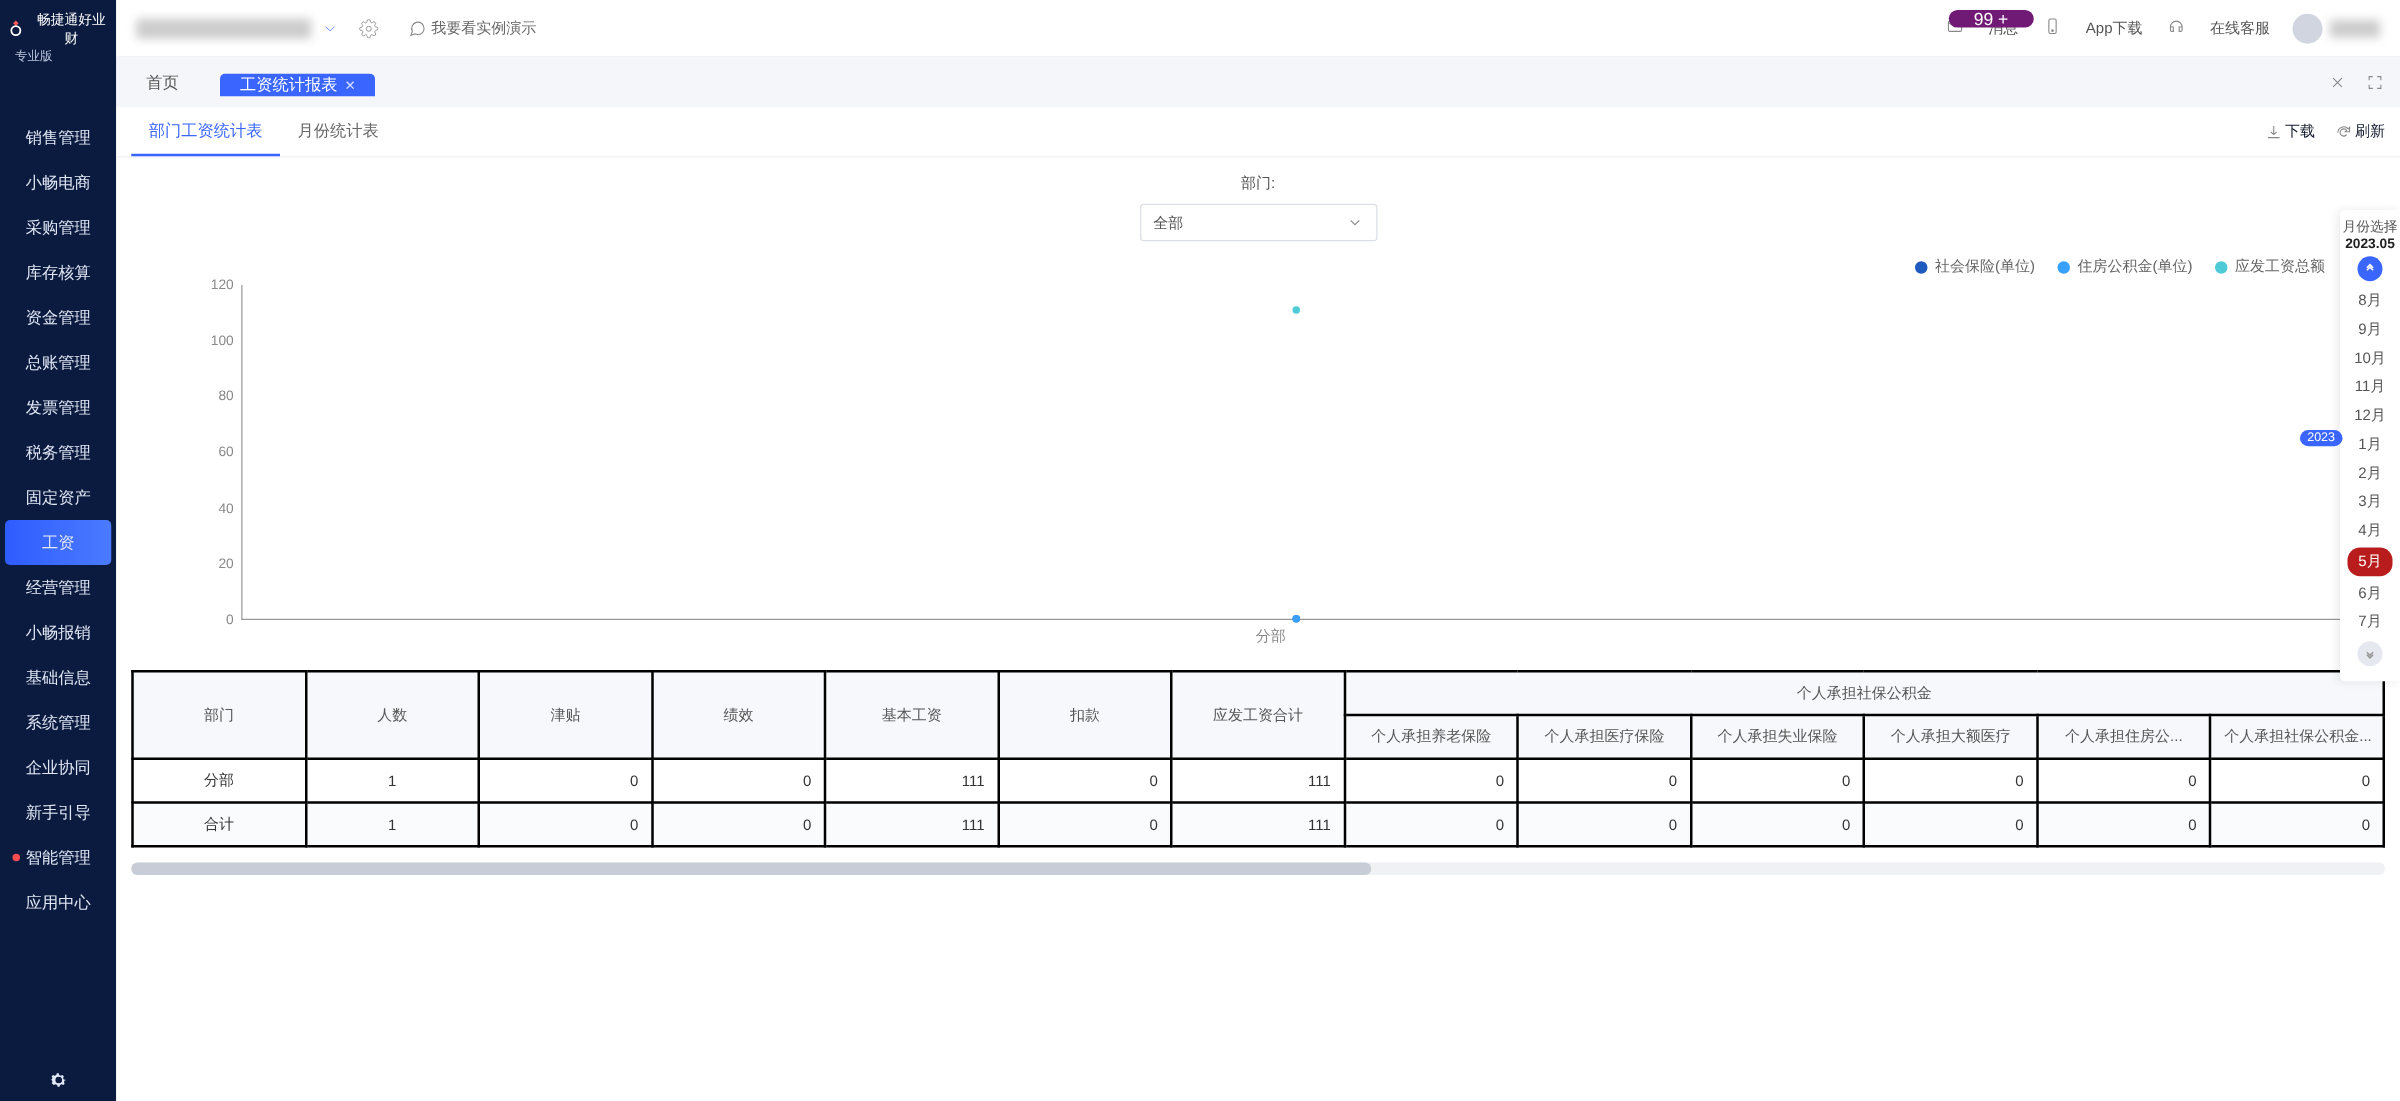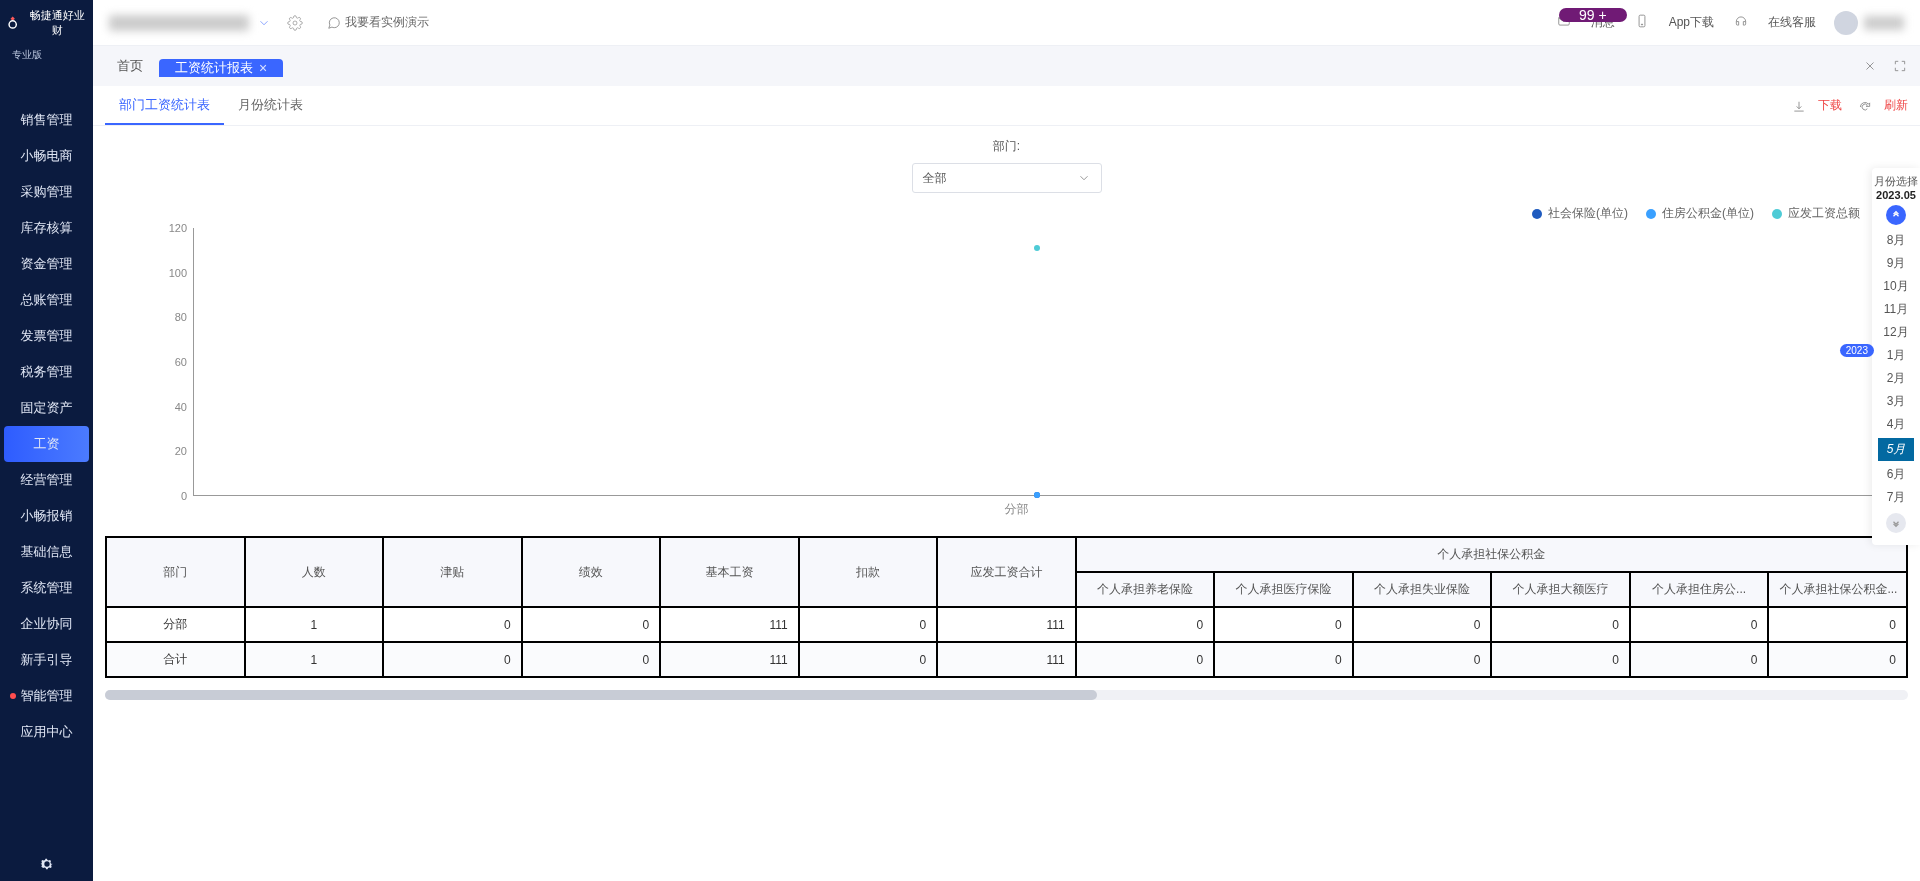--- a/index.html
+++ b/index.html
@@ -5,21 +5,21 @@
 * { margin: 0; padding: 0; box-sizing: border-box; }
 body { font-family: "Microsoft YaHei", -apple-system, sans-serif; font-size: 12px; color: #333; background: #fff; overflow: hidden; }
 .app { display: flex; width: 1920px; height: 881px; }
 
 
 .sidebar { width: 93px; background: #0b1b3f; color: #e8ecf5; display: flex; flex-direction: column; gap: 36px; }
 .logo-area { padding: 8px 4px 4px; text-align: center; }
 .logo-row { display: flex; align-items: center; justify-content: center; gap: 4px; }
 .logo-icon { width: 18px; height: 18px; }
 .logo-text { font-size: 11px; color: #fff; }
-.logo-sub { font-size: 10px; color: #b8c4dc; margin-top: 10px; text-align: left; padding-left: 8px; }
+.logo-sub { font-size: 10px; color: #b8c4dc; margin-top: 0; text-align: left; padding-left: 8px; }
 .nav { flex: 1; overflow-y: auto; }
 .nav-item { height: 36px; display: flex; align-items: center; justify-content: center; font-size: 13px; color: #e1e7f5; cursor: pointer; position: relative; }
 .nav-item.active { background: linear-gradient(90deg, #2e5cff, #4b7bff); border-radius: 4px; margin: 0 4px; }
 .nav-item .dot { position: absolute; left: 10px; width: 6px; height: 6px; border-radius: 50%; background: #ff4d4f; }
 .sidebar-footer { height: 34px; display: flex; align-items: center; justify-content: center; }
 .gear { width: 16px; height: 16px; fill: #e1e7f5; }
 
 
 .main { flex: 1; display: flex; flex-direction: column; position: relative; }
 
@@ -34,32 +34,32 @@
 .top-action { display: flex; align-items: flex-start; gap: 20px; margin-left: 20px; color: #555; cursor: pointer; position: relative; }
 .badge { position: absolute; top: -6px; right: -12px; background: #701a75; color: #fff; font-size: 14px; padding: 0 20px; border-radius: 8px; line-height: 14px; }
 .avatar-wrap { display:flex; align-items:center; gap:6px; margin-left: 18px; }
 .avatar { width: 24px; height: 24px; border-radius: 50%; background: #d0d5e0; }
 .uname { filter: blur(4px); width: 40px; height: 14px; background: #ccc; }
 
 
 .tabs-row { height: 40px; display: flex; align-items: center; background: #f5f6fa; padding-left: 8px; position: relative; }
 .tab { display: flex; align-items: center; padding: 0 16px; font-size: 13px; color: #555; cursor: pointer; gap: 6px; }
 .tab.home { background: transparent; }
-.tab.active { background: #3a66ff; color: #fff; border-radius: 4px 4px 0 0; margin: 4px 0 0; }
+.tab.active { background: #3a66ff; color: #fff; border-radius: 4px 4px 0 0; margin: 4px 17px 0; }
 .tab-close { font-size: 14px; opacity: .8; }
 .tabs-right { margin-left: auto; display: flex; align-items: center; padding-right: 8px; gap: 6px; }
 .tabs-right .iconbtn { width: 24px; height: 24px; display:flex;align-items:center;justify-content:center; cursor:pointer; color:#666; }
 
 
 .content { flex: 1; background: #fff; display: flex; flex-direction: column; position: relative; }
 .sub-tabs { display: flex; align-items: center; padding: 0 12px; height: 40px; border-bottom: 1px solid #eef0f5; }
 .sub-tab { padding: 0 14px; height: 100%; display:flex; align-items:center; font-size:13px; color:#666; cursor:pointer; border-bottom: 2px solid transparent; }
 .sub-tab.active { color: #3a66ff; border-bottom-color: #3a66ff; font-weight: 500; }
 .sub-tabs-spacer { flex:1; }
-.sub-action { display:flex; align-items:flex-end; gap:12px; margin-left:16px; color:#ef4444; cursor:pointer; }
+.sub-action { display:flex; align-items:center; gap:2px; margin-left:16px; color:#0f172a; cursor:pointer; }
 
 .filter-row { padding: 12px 16px; display:flex; align-items:center; gap:8px;flex-direction:column; }
 .filter-label { color:#555; }
 .select { width: 190px; height: 30px; border:1px solid #dcdfe6; border-radius:3px; display:flex; align-items:center; padding:0 10px; justify-content:space-between; color:#555; cursor:pointer; background:#fff; }
 
 
 .chart-wrap { padding: 0 40px 10px 60px; position:relative; }
 .legend { display:flex; justify-content:flex-end; gap:18px; padding: 0 60px 6px 0; color:#666; }
 .legend-item { display:flex; align-items:center; gap:6px; }
 .legend-dot { width:10px; height:10px; border-radius:50%; }
@@ -81,21 +81,21 @@
 .hscroll { height:10px; margin: 4px 12px 8px; background:#f0f1f5; border-radius:5px; position:relative; }
 .hthumb { position:absolute; left:0; width:55%; top:0; bottom:0; background:#c8ccd6; border-radius:5px; }
 
 
 .month-panel { position:absolute; right:0; top:82px; width:48px; background:#fff; box-shadow: -2px 0 8px rgba(0,0,0,.08); border-radius:4px 0 0 4px; padding: 6px 0 8px; text-align:center; }
 .month-title { font-size:11px; color:#555; }
 .month-sel { font-size:11px; color:#222; font-weight:600; margin-bottom:4px; }
 .month-scroll { width:20px;height:20px;border-radius:50%;background:#3a66ff;color:#fff;margin:4px auto;display:flex;align-items:center;justify-content:center;font-size:10px;cursor:pointer; }
 .month-scroll.gray { background:#e6e8ef; color:#999; }
 .month-item { font-size:12px; padding:3px 0; color:#555; cursor:pointer; }
-.month-item.curr { background:#0369a1; color:#fff; border-radius:0; margin:2px 6px;font-style:italic; }
+.month-item.curr { background:#b91c1c; color:#fff; border-radius:10px; margin:2px 6px; }
 .year-badge { position:absolute; right:46px; background:#3a66ff; color:#fff; font-size:10px; padding:1px 6px; border-radius:8px; }
 
 
 .ic { width:14px; height:14px; stroke:#888; fill:none; stroke-width:1.5; }
 </style>
 </head>
 <body>
 
 <div class="app">
 

